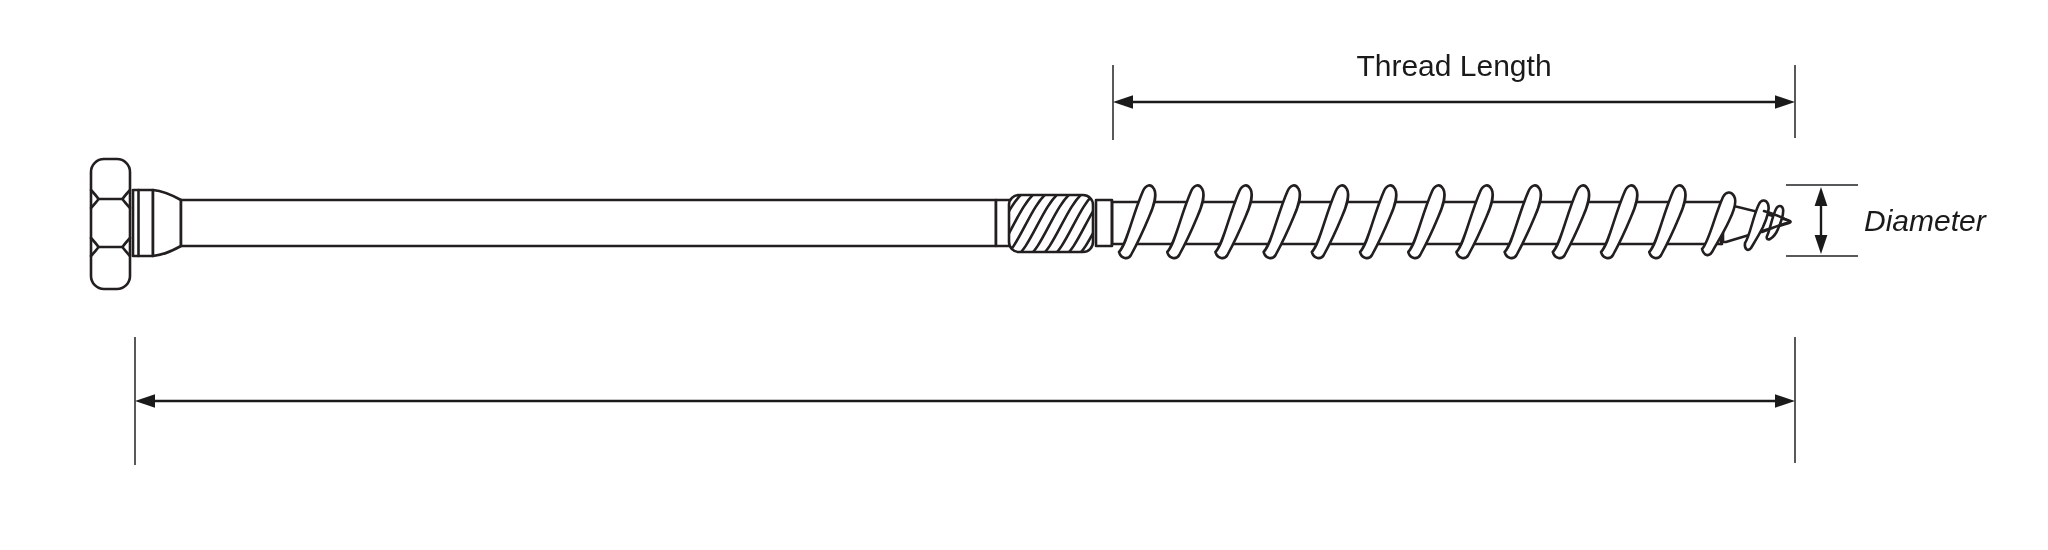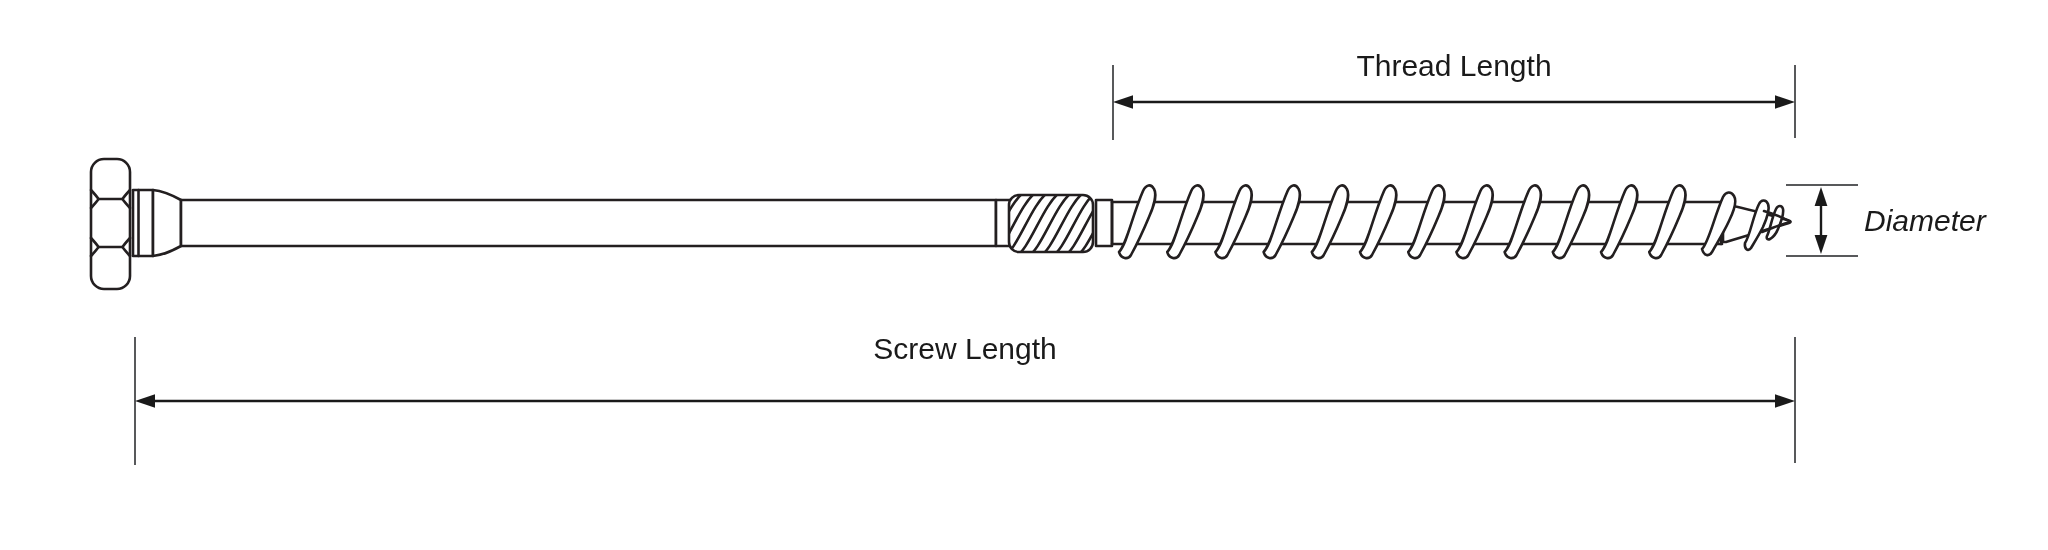--- a/index.html
+++ b/index.html
@@ -165,14 +165,13 @@
       <line class="dimline" x1="153" y1="401" x2="1777" y2="401"></line>
       <polygon class="dimhead" points="135,401 155,394.2 155,407.8"></polygon>
       <polygon class="dimhead" points="1795,401 1775,394.2 1775,407.8"></polygon>
     </g>
   </svg>
 
   <div class="dim-label centered" style="left:1454px;top:51px;">Thread Length</div>
 
   <div class="dim-label" style="left:1864px;top:206px;font-style:italic;">Diameter</div>
 
-  <div class="dim-label centered" style="left:965px;top:334px;">Screw Length</div>
 </div>
 
 </body></html>

